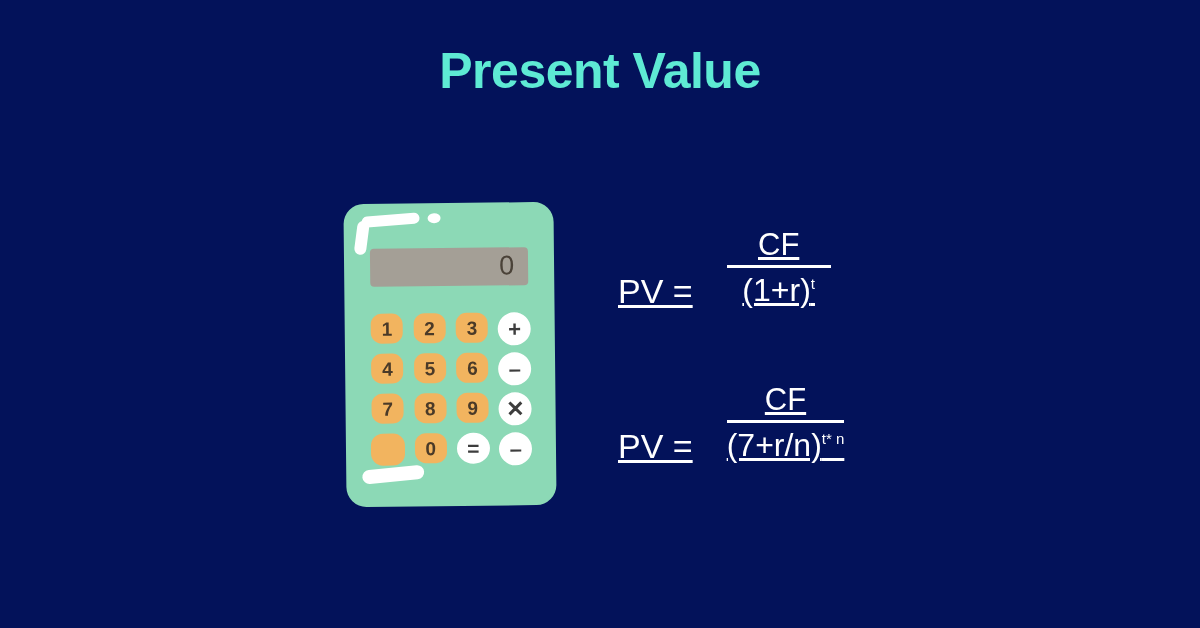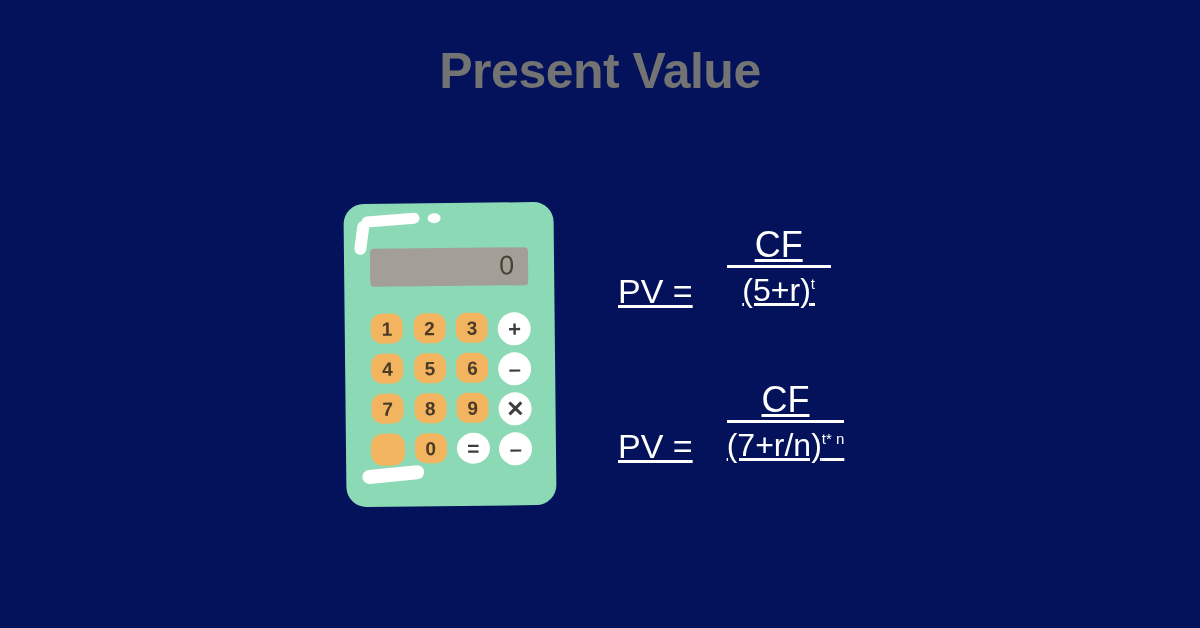--- a/index.html
+++ b/index.html
@@ -168,21 +168,21 @@
     line-height: 34px;
     margin-right: 34px;
     white-space: nowrap;
   }
   .frac {
     display: flex;
     flex-direction: column;
     align-items: center;
   }
   .frac .numer {
-    font-size: 36px;
+    font-size: 31px;
     line-height: 34px;
     padding-bottom: 3px;
   }
   .frac .rule {
     width: 100%;
     min-width: 104px;
     height: 3px;
     background: #ffffff;
   }
   .frac .denom {
@@ -196,21 +196,21 @@
     font-size: 15px;
     vertical-align: super;
     line-height: 15px;
   }
 </style>
 </head>
 <body style="background: rgb(3, 18, 90);">
 
 <div id="canvas" style="background: rgb(3, 18, 90);">
 
-  <div id="title-block" style="color: #737373;">
+  <div id="title-block" style="color: #5eead4;">
     <span class="tline">Present Value</span>
   </div>
 
   <div id="calculator" style="background: rgb(140, 217, 182);">
 
     <div class="gloss" id="gloss-swoosh-bar"></div>
     <div class="gloss" id="gloss-swoosh-tail"></div>
     <div class="gloss" id="gloss-dot"></div>
     <div class="gloss" id="gloss-bottom"></div>
 
@@ -236,21 +236,21 @@
         <div class="key wide-eq" style="background: rgb(255, 255, 255);">=</div>
         <div class="key op" style="background: rgb(255, 255, 255);">–</div>
       </div>
   </div>
 
   <div class="formula" id="formula-1" style="color: rgb(255, 255, 255);">
     <span class="lhs">PV =</span>
     <span class="frac">
       <span class="numer">CF</span>
       <span class="rule" style="background: rgb(255, 255, 255);"></span>
-      <span class="denom"><span>(5+r)</span><span class="sup">t</span></span>
+      <span class="denom"><span>(1+r)</span><span class="sup">t</span></span>
     </span>
   </div>
 
   <div class="formula" id="formula-2" style="color: rgb(255, 255, 255);">
     <span class="lhs">PV =</span>
     <span class="frac">
       <span class="numer">CF</span>
       <span class="rule" style="background: rgb(255, 255, 255);"></span>
       <span class="denom"><span>(7+r/n)</span><span class="sup">t* n</span></span>
     </span>

